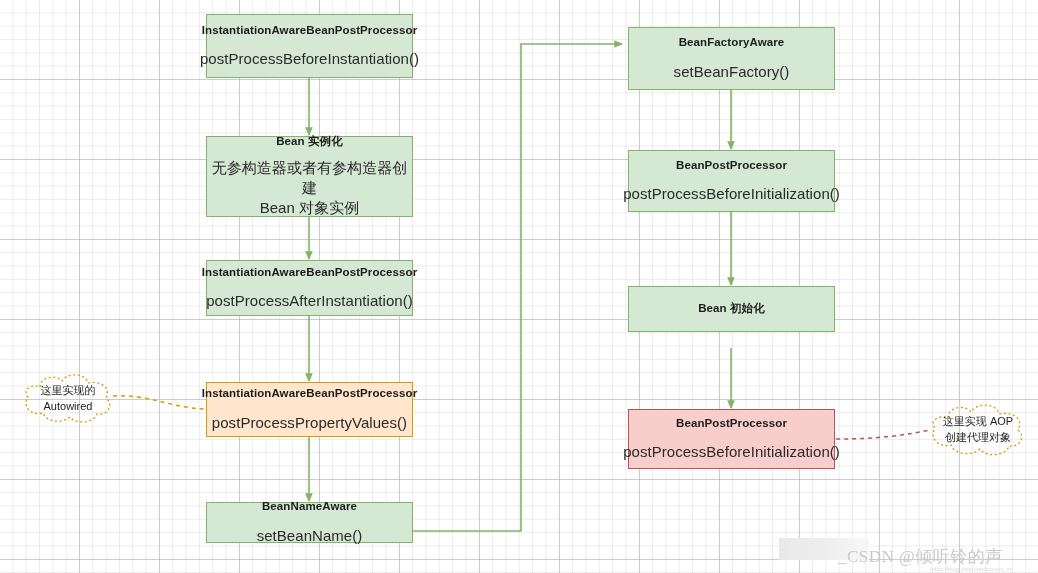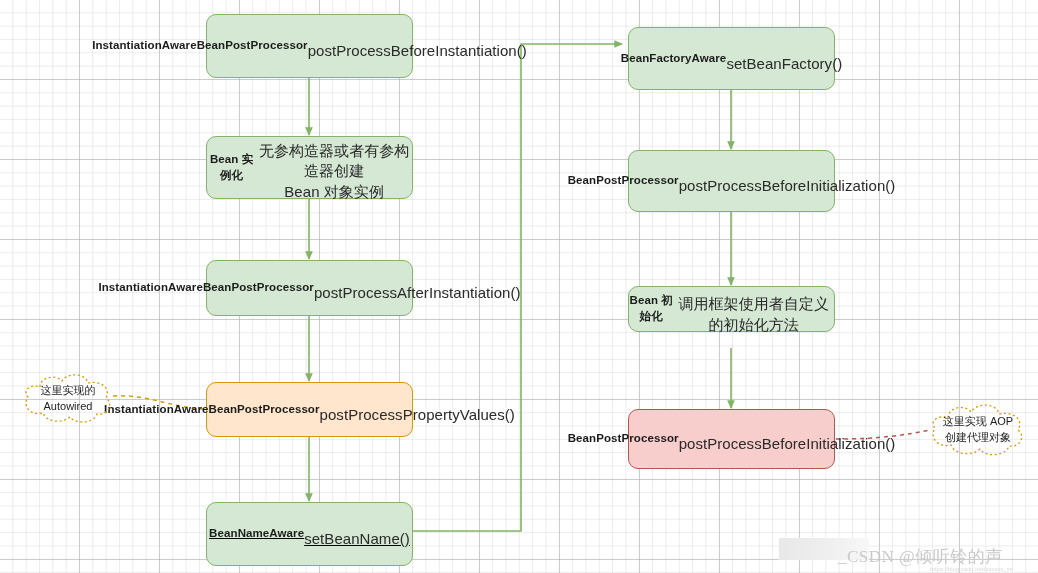--- a/index.html
+++ b/index.html
@@ -30,23 +30,23 @@
     position: absolute;
     left: 0;
     top: 0;
     width: 1038px;
     height: 573px;
     pointer-events: none;
   }
   .node {
     position: absolute;
     box-sizing: border-box;
-    border-radius: 10px;
+    border-radius: 0;
     display: flex;
-    flex-direction: row;
+    flex-direction: column;
     align-items: center;
     justify-content: center;
     text-align: center;
     line-height: 1.35;
   }
   .node .title {
     font-weight: bold;
     font-size: 11.5px;
     color: #1c1c1c;
     letter-spacing: 0.1px;
@@ -140,54 +140,53 @@
     <path d="M 113 396 C 150 394 170 408 206 409" stroke="#d79b00" stroke-width="1.5" fill="none" stroke-dasharray="4 4"></path>
 
     <path d="M 836 439 C 880 439 905 435 930 430" stroke="#b85450" stroke-width="1.5" fill="none" stroke-dasharray="4 4"></path>
   </svg>
 
   <div class="node green" style="left:206px; top:14px; width:207px; height:64px;">
     <div class="title">InstantiationAwareBeanPostProcessor</div>
     <div class="sub">postProcessBeforeInstantiation()</div>
   </div>
 
-  <div class="node green" style="left:206px; top:136px; width:207px; height:63px;">
+  <div class="node green" style="left:206px; top:136px; width:207px; height:81px;">
     <div class="title">Bean 实例化</div>
     <div class="sub" style="white-space:pre-line; margin-top:8px;">无参构造器或者有参构造器创建
 Bean 对象实例</div>
   </div>
 
   <div class="node green" style="left:206px; top:260px; width:207px; height:56px;">
     <div class="title">InstantiationAwareBeanPostProcessor</div>
     <div class="sub">postProcessAfterInstantiation()</div>
   </div>
 
   <div class="node orange" style="left:206px; top:382px; width:207px; height:55px;">
     <div class="title">InstantiationAwareBeanPostProcessor</div>
     <div class="sub">postProcessPropertyValues()</div>
   </div>
 
-  <div class="node green" style="left:206px; top:502px; width:207px; height:64px;text-decoration:underline;">
+  <div class="node green" style="left:206px; top:502px; width:207px; height:41px;">
     <div class="title">BeanNameAware</div>
     <div class="sub">setBeanName()</div>
   </div>
 
   <div class="node green" style="left:628px; top:27px; width:207px; height:63px;">
     <div class="title">BeanFactoryAware</div>
     <div class="sub">setBeanFactory()</div>
   </div>
 
   <div class="node green" style="left:628px; top:150px; width:207px; height:62px;">
     <div class="title">BeanPostProcessor</div>
     <div class="sub">postProcessBeforeInitialization()</div>
   </div>
 
   <div class="node green" style="left:628px; top:286px; width:207px; height:46px;">
     <div class="title">Bean 初始化</div>
-    <div class="sub">调用框架使用者自定义的初始化方法</div>
   </div>
 
   <div class="node red" style="left:628px; top:409px; width:207px; height:60px;">
     <div class="title">BeanPostProcessor</div>
     <div class="sub">postProcessBeforeInitialization()</div>
   </div>
 
   <div class="callout" style="left:18px; top:371px; width:100px; height:55px;">
     <svg class="cloud-svg" width="100" height="55" viewBox="0 0 100 55">
       <path d="M 22 16 C 22 6 38 3 44 10 C 49 1 68 2 70 12

